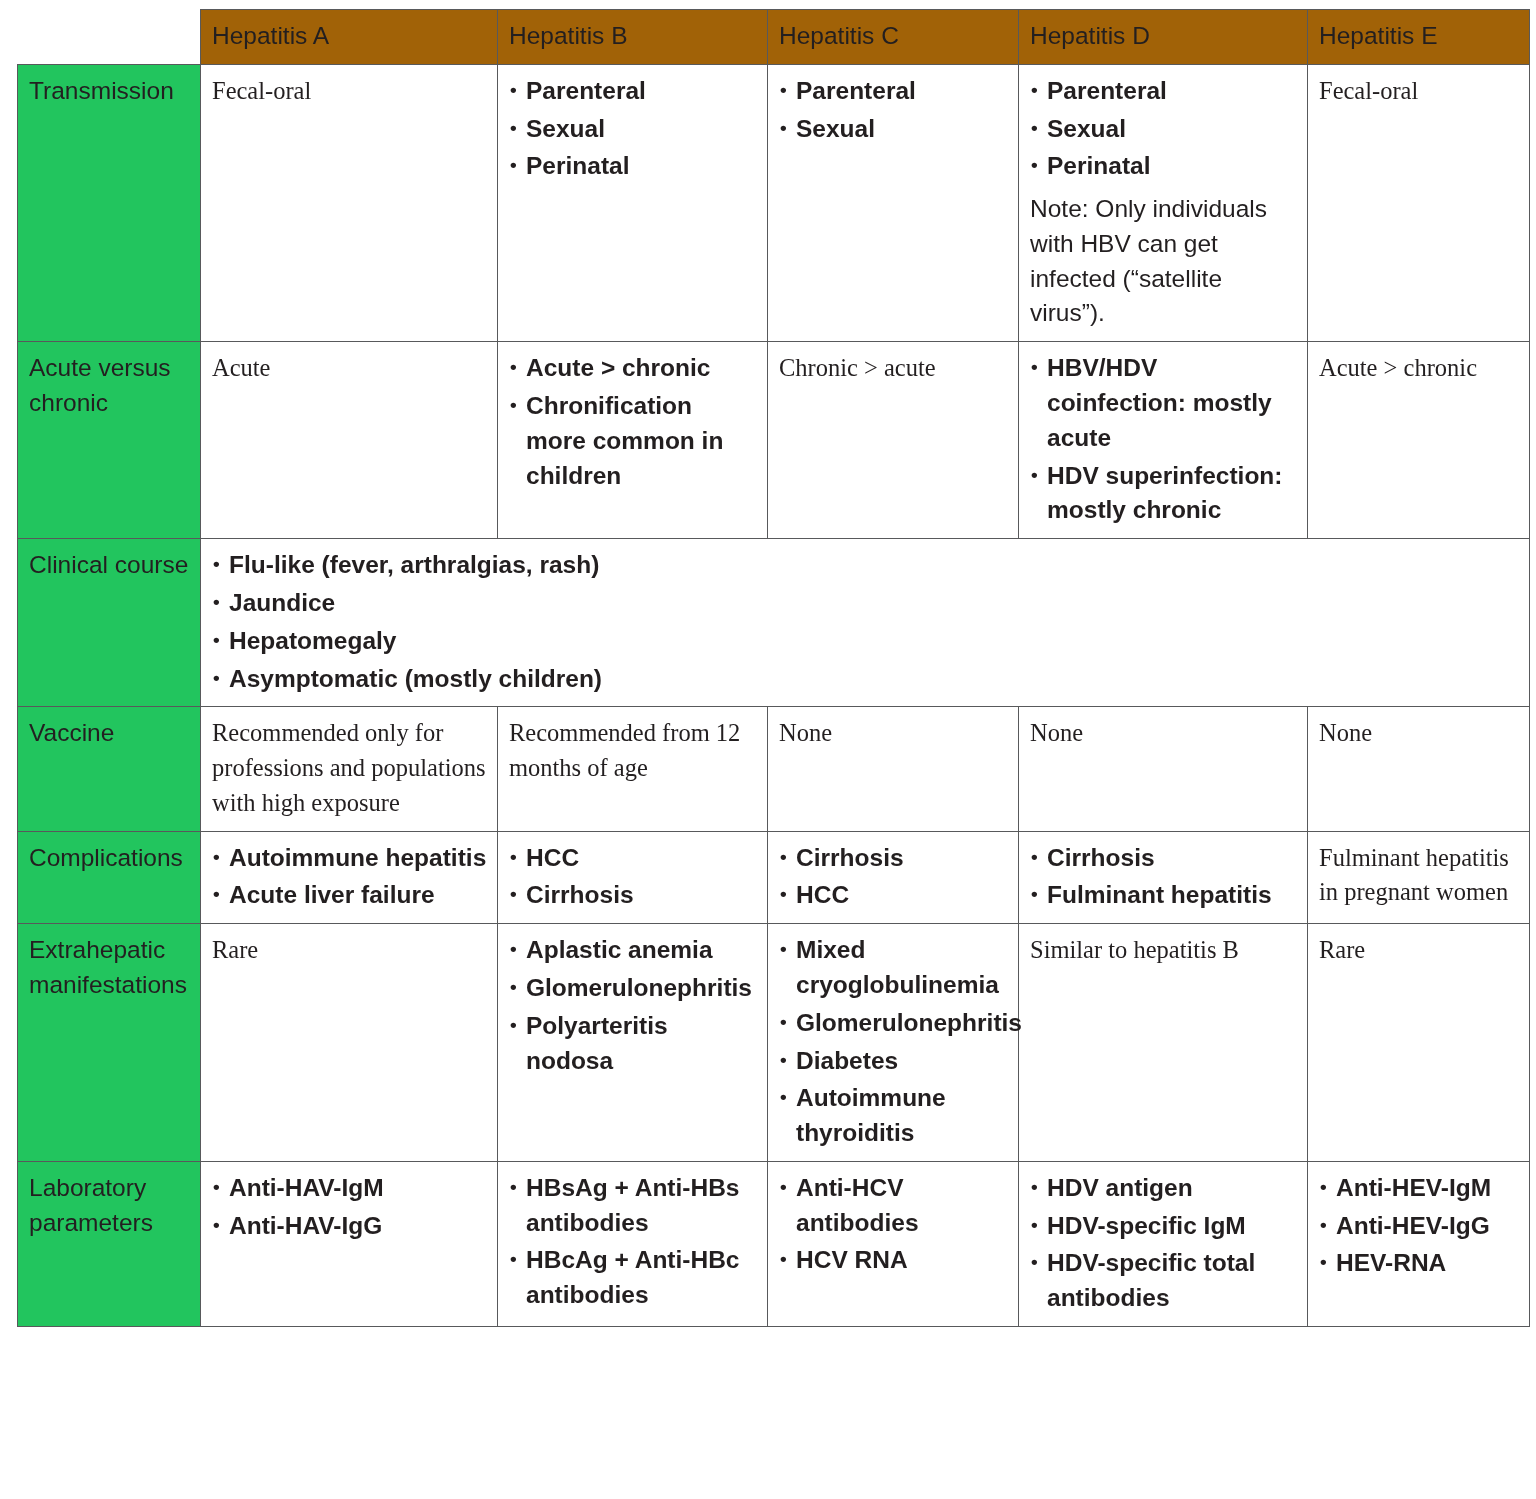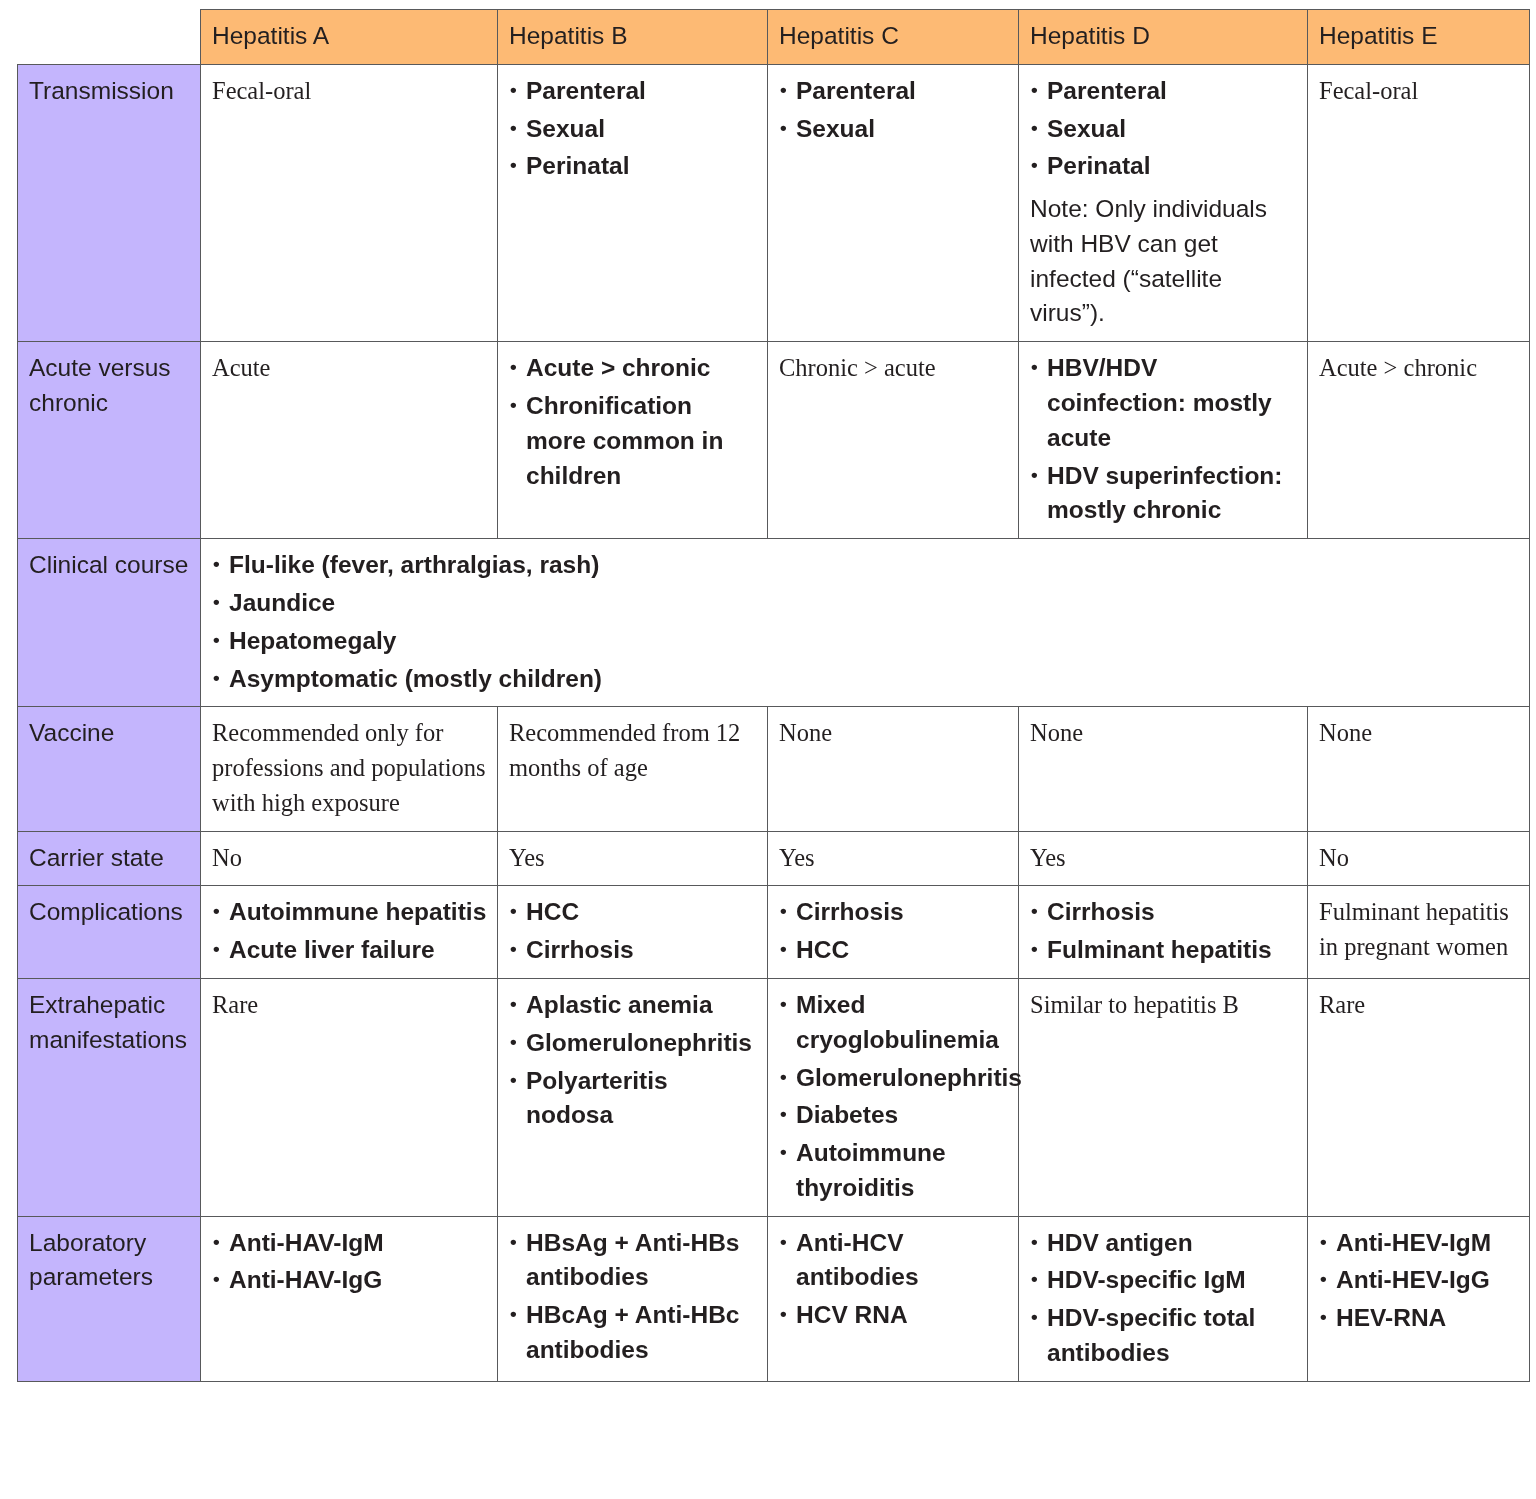--- a/index.html
+++ b/index.html
@@ -41,29 +41,29 @@
     text-align: left;
   }
 
   
   .corner {
     border: none !important;
     background: #ffffff;
   }
 
   thead th.hdr {
-    background: #fdba74;
+    background: #a16207;
     font-weight: 700;
     font-size: 24.5px;
     padding-top: 12px;
     padding-bottom: 13px;
   }
 
   td.rowlabel {
-    background: #c4b5fd;
+    background: #22c55e;
     font-weight: 700;
     padding-right: 4px;
   }
 
   ul.blist {
     list-style: none;
     margin: 0;
     padding: 0;
     font-weight: bold;
   }
@@ -186,38 +186,20 @@
           <div class="plain">None</div>
         </td>
         <td class="cell-stack">
           <div class="plain">None</div>
         </td>
         <td class="cell-stack">
           <div class="plain">None</div>
         </td>
       </tr>
       <tr>
-        <td class="rowlabel">Carrier state</td>
-        <td class="cell-stack">
-          <div class="plain">No</div>
-        </td>
-        <td class="cell-stack">
-          <div class="plain">Yes</div>
-        </td>
-        <td class="cell-stack">
-          <div class="plain">Yes</div>
-        </td>
-        <td class="cell-stack">
-          <div class="plain">Yes</div>
-        </td>
-        <td class="cell-stack">
-          <div class="plain">No</div>
-        </td>
-      </tr>
-      <tr>
         <td class="rowlabel">Complications</td>
         <td class="cell-stack">
           <ul class="blist">
             <li>Autoimmune hepatitis</li>
             <li>Acute liver failure</li>
           </ul>
         </td>
         <td class="cell-stack">
           <ul class="blist">
             <li>HCC</li>

